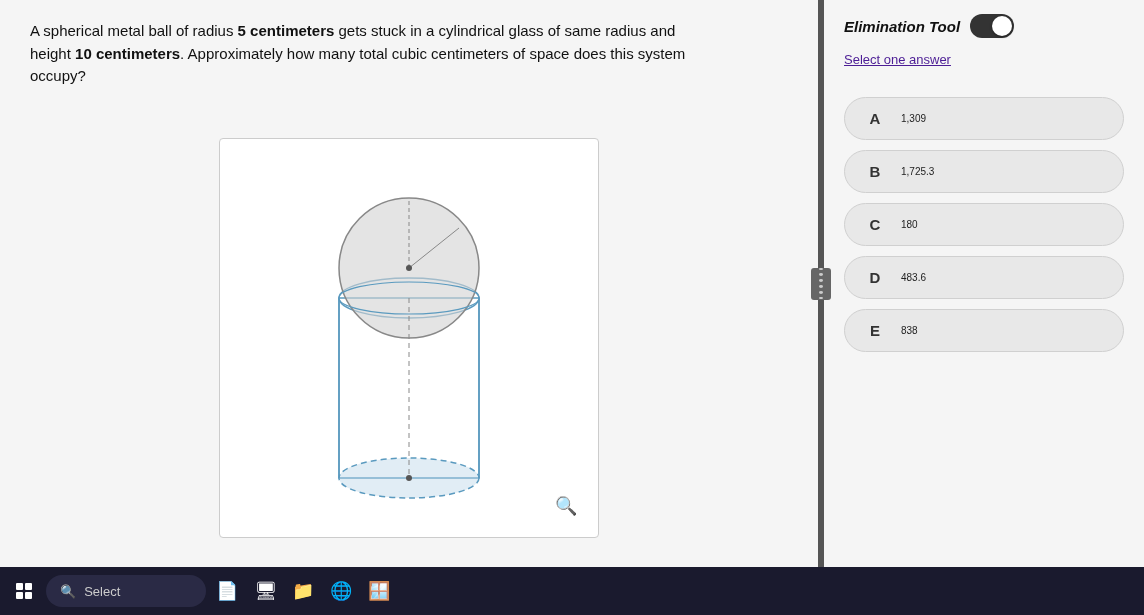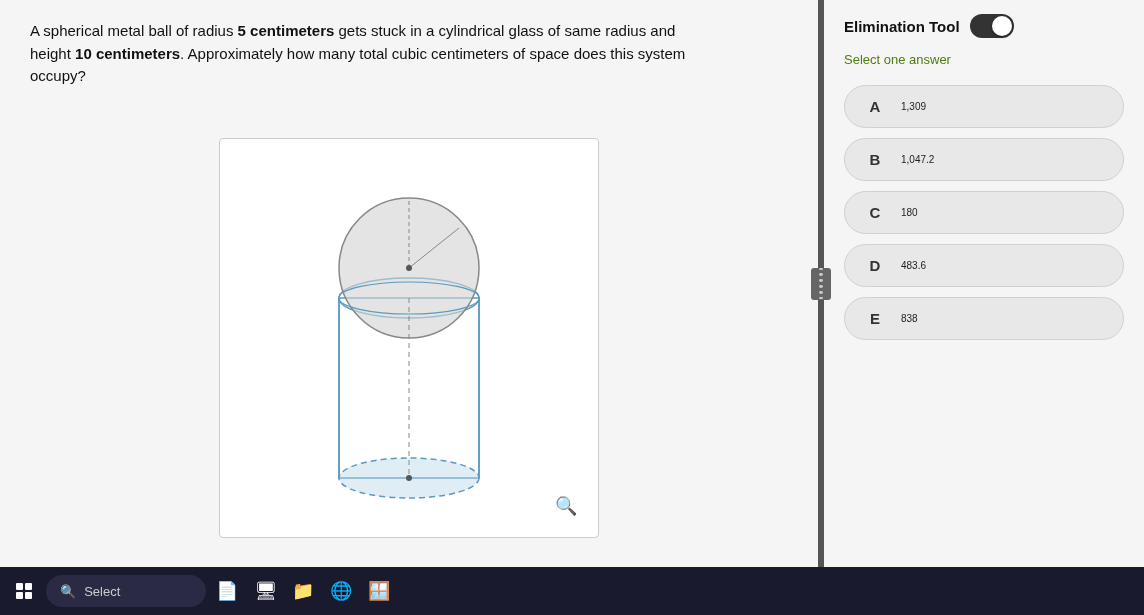--- a/index.html
+++ b/index.html
@@ -109,20 +109,21 @@
       display: flex;
       flex-direction: column;
       gap: 10px;
     }
 
     .elimination-tool-row {
       display: flex;
       align-items: center;
       gap: 10px;
       margin-bottom: 4px;
+      font-style: italic;
     }
 
     .elimination-label {
       font-size: 15px;
       font-weight: 600;
       color: #111;
     }
 
     .toggle-switch {
       width: 44px;
@@ -139,22 +140,23 @@
       background: #fff;
       border-radius: 50%;
       position: absolute;
       top: 2px;
       right: 2px;
       box-shadow: 0 1px 3px rgba(0,0,0,0.4);
     }
 
     .select-one-answer {
       font-size: 13px;
-      color: #4d7c0f;
-      margin-bottom: 8px;
+      color: #4c1d95;
+      margin-bottom: 20px;
+      text-decoration: underline;
     }
 
     .answer-option {
       display: flex;
       align-items: center;
       background: #e8e8e8;
       border-radius: 24px;
       padding: 12px 20px;
       gap: 16px;
       cursor: pointer;
@@ -314,21 +316,21 @@
 
     <div class="select-one-answer">Select one answer</div>
 
     <div class="answer-option">
       <span class="answer-letter">A</span>
       <span class="answer-value">1,309</span>
     </div>
 
     <div class="answer-option">
       <span class="answer-letter">B</span>
-      <span class="answer-value">1,047.2</span>
+      <span class="answer-value">1,725.3</span>
     </div>
 
     <div class="answer-option">
       <span class="answer-letter">C</span>
       <span class="answer-value">180</span>
     </div>
 
     <div class="answer-option">
       <span class="answer-letter">D</span>
       <span class="answer-value">483.6</span>

